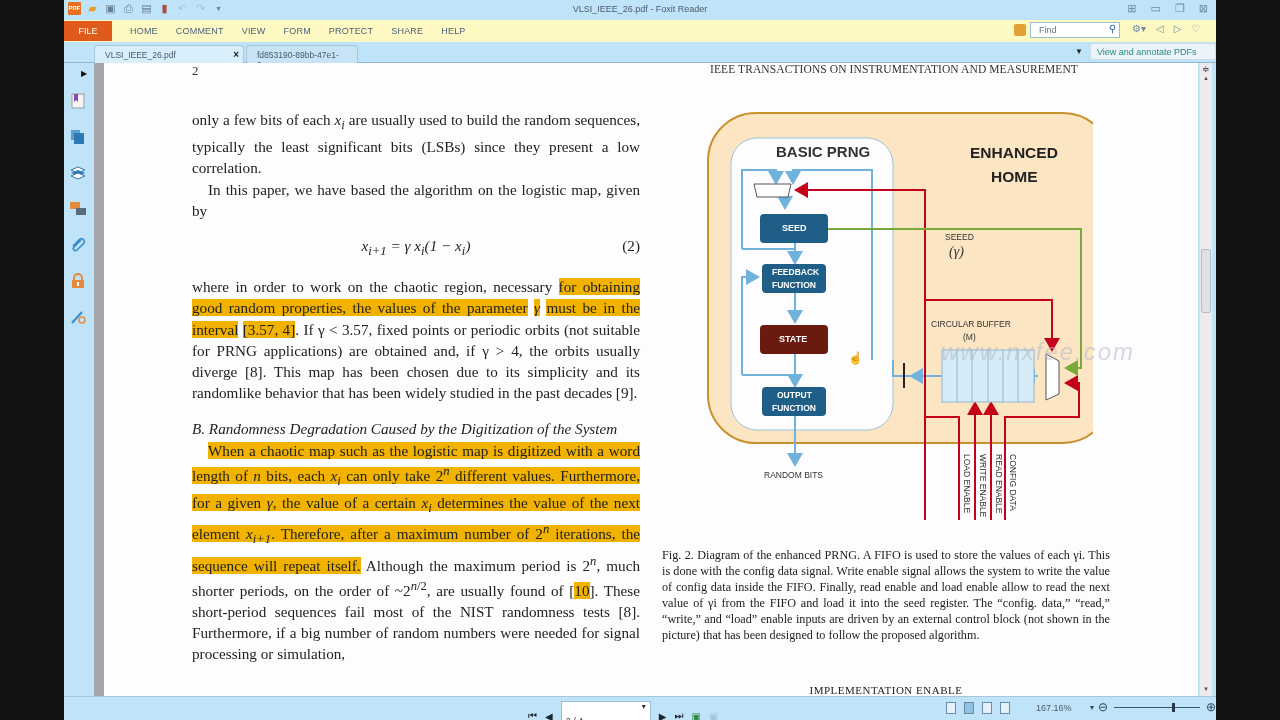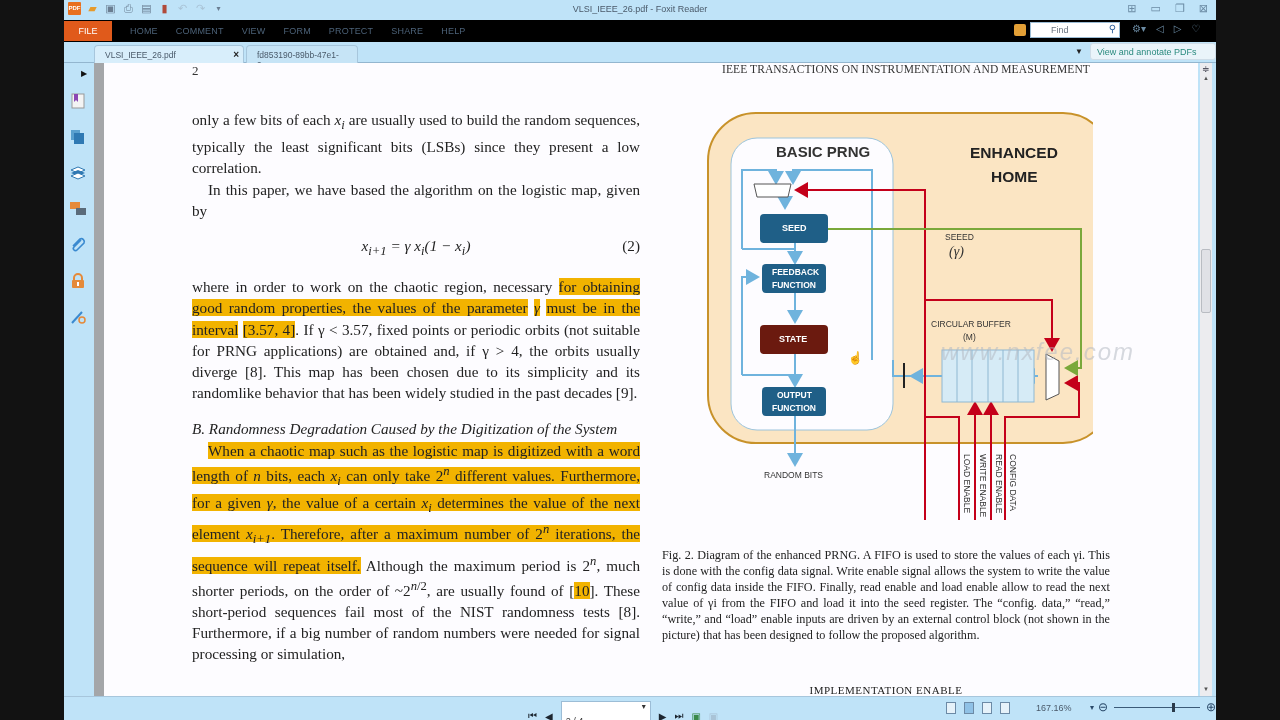--- a/index.html
+++ b/index.html
@@ -10,25 +10,25 @@
   .titlebar { position: absolute; left: 0; top: 0; width: 1152px; height: 20px; background: #bfe3f8; }
   .qa { position: absolute; left: 4px; top: 2px; display: flex; gap: 5px; align-items: center; }
   .qa span { display: inline-block; width: 13px; height: 13px; font-size: 11px; line-height: 13px; text-align: center; color: #6a7e92; }
   .qa .logo { background: #e8701f; color: #fff; font-size: 6px; font-weight: bold; border-radius: 1px; }
   .qa .folder { color: #e69a2b; }
   .qa .faded { color: #a9c3d6; }
   .title { position: absolute; left: 0; right: 0; top: 4px; text-align: center; font-size: 9px; color: #4a5a6a; }
   .winctrl { position: absolute; right: 8px; top: 2px; display: flex; gap: 14px; font-size: 11px; color: #6b8ba4; }
 
   
-  .ribbon { position: absolute; left: 0; top: 20px; width: 1152px; height: 22px; background: #000000; }
+  .ribbon { position: absolute; left: 0; top: 20px; width: 1152px; height: 22px; background: #fef9c3; }
   .menu { display: flex; align-items: center; height: 22px; }
   .menu .file { background: #e05a1b; color: #fff; font-size: 9px; width: 48px; height: 20px; line-height: 20px; text-align: center; }
   .menu .item { font-size: 9px; color: #4c6278; margin-left: 18px; letter-spacing: 0.2px; }
-  .findbox { position: absolute; left: 966px; top: 2px; width: 90px; height: 16px; background: #fff; border: 1px solid #9cbdd6; font-size: 9px; color: #6a7480; padding: 2px 20px; }
+  .findbox { position: absolute; left: 966px; top: 2px; width: 90px; height: 16px; background: #fff; border: 1px solid #9cbdd6; font-size: 9px; color: #6a7480; padding: 2px 8px; }
   .findbox .mag { position: absolute; right: 3px; top: 0px; color: #2a5d9a; font-size: 10px; }
   .find-ico { position: absolute; left: 950px; top: 4px; width: 12px; height: 12px; background: #e3a036; border-radius: 2px; }
   .ribbon-right { position: absolute; left: 1068px; top: 3px; display: flex; gap: 10px; font-size: 10px; color: #6b8ba4; }
 
   
   .doctabs { position: absolute; left: 0; top: 42px; width: 1152px; height: 21px; background: #bfe3f8; border-bottom: 1px solid #93b6cf; }
   .tab { position: absolute; top: 3px; height: 18px; font-size: 8.5px; color: #4a5a6a; padding: 4px 10px; border: 1px solid #a7c6dc; border-bottom: none; border-radius: 4px 4px 0 0; }
   .tab.active { left: 30px; width: 150px; background: #d8eefb; }
   .tab.inactive { left: 182px; width: 112px; background: #c6e4f6; }
   .tab .close { position: absolute; right: 4px; top: 3px; font-size: 10px; color: #222; font-weight: bold; }
@@ -36,21 +36,21 @@
   .tab-drop { position: absolute; left: 1011px; top: 47px; font-size: 8px; color: #222; }
 
   
   .leftnav { position: absolute; left: 0; top: 63px; width: 30px; height: 633px; background: #bfe3f8; }
   .leftnav .navicon { position: absolute; left: 6px; width: 16px; height: 16px; }
   .splitter { position: absolute; left: 30px; top: 63px; width: 10px; height: 633px; background: #a4a6a9; }
 
   
   .pagearea { position: absolute; left: 40px; top: 63px; width: 1094px; height: 633px; background: #fdfcff; overflow: hidden; }
   .page-num { position: absolute; left: 88px; top: 0px; font-family: "Liberation Serif", serif; font-size: 13px; color: #333; }
-  .running-head { position: absolute; left: 606px; top: 0px; font-family: "Liberation Serif", serif; font-size: 11.5px; color: #333; letter-spacing: 0.1px; margin-left: 12px; }
+  .running-head { position: absolute; left: 606px; top: 0px; font-family: "Liberation Serif", serif; font-size: 11.5px; color: #333; letter-spacing: 0.1px; }
   .col-left { position: absolute; left: 88px; top: 46px; width: 448px; font-family: "Liberation Serif", serif; font-size: 15.2px; line-height: 21.2px; color: #222; text-align: justify; }
   .col-left p { margin: 0; }
   .indent { text-indent: 16px; }
   .hl { background: #f2b300; }
   .eqn { text-align: center; position: relative; margin: 14px 0 14px 0; font-style: italic; }
   .eqn .num { position: absolute; right: 0; top: 0; font-style: normal; }
   .sec-head { font-style: italic; margin-top: 14px; line-height: 22px; }
   i.m { font-style: italic; }
 
   .caption { position: absolute; left: 558px; top: 484px; width: 448px; font-family: "Liberation Serif", serif; font-size: 12.2px; line-height: 16px; color: #222; text-align: justify; }

